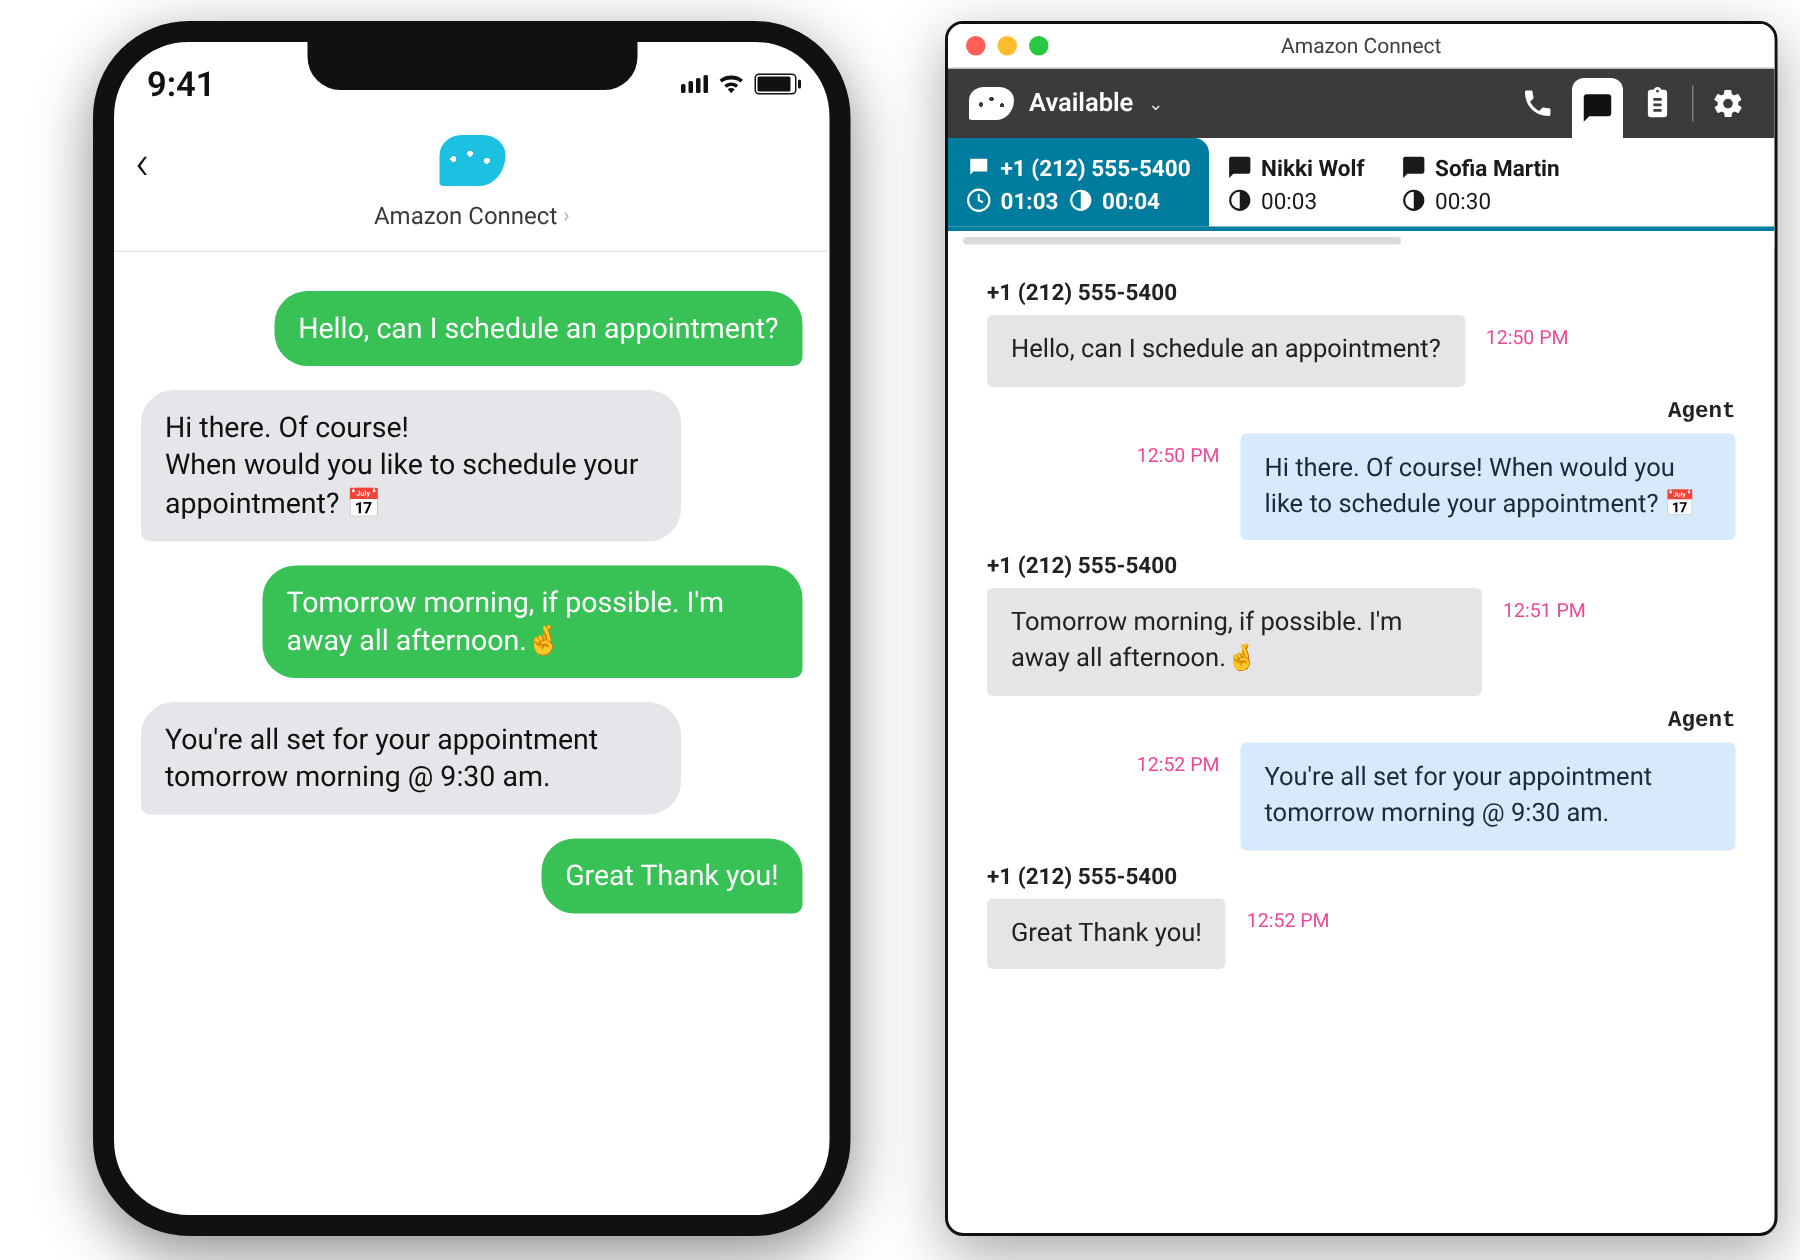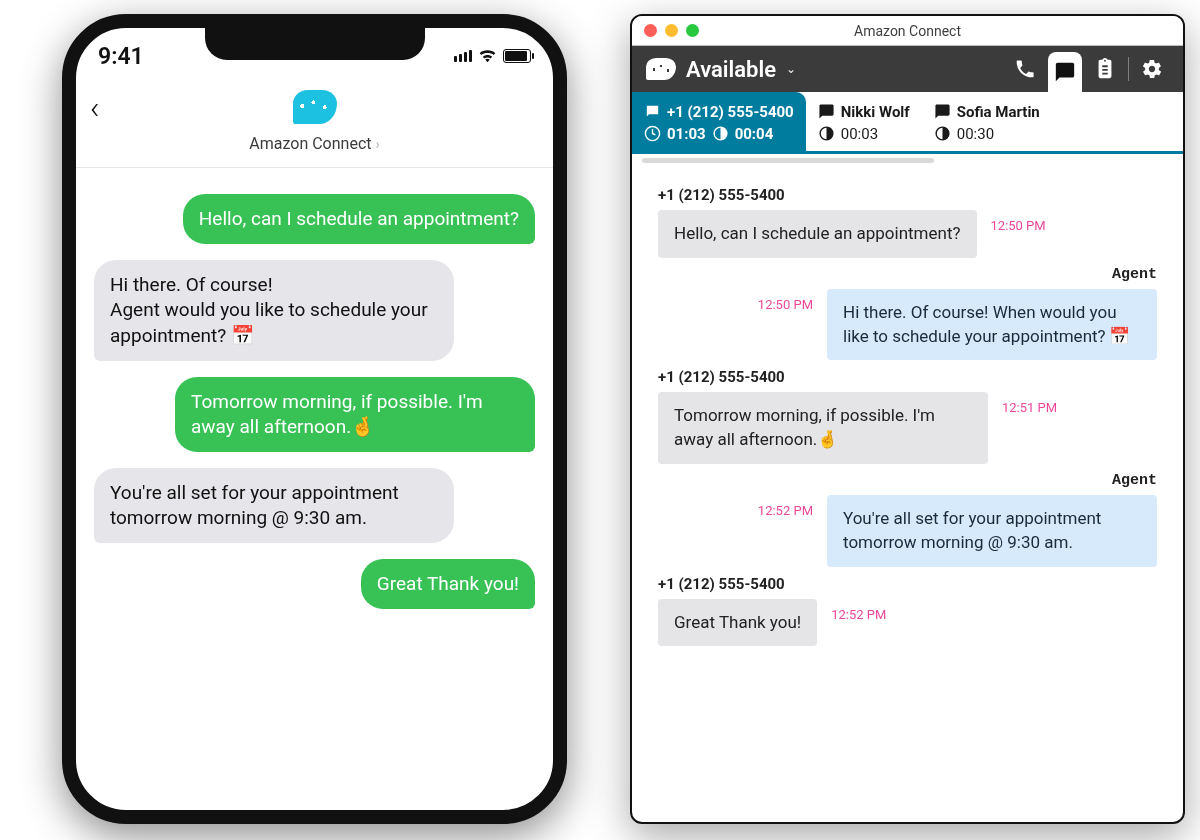--- a/index.html
+++ b/index.html
@@ -72,21 +72,21 @@
   .traffic{display:flex;gap:8px;}
   .dot{width:13px;height:13px;border-radius:50%;}
   .dot.r{background:#FF5F57;} .dot.y{background:#FEBC2E;} .dot.g{background:#28C840;}
   .win-title{position:absolute;left:0;right:0;text-align:center;font-size:14px;color:#3F3F3F;}
   .toolbar{height:46px;background:var(--dark);display:flex;align-items:center;padding:0 14px;gap:10px;color:#fff;}
   .mini-logo{width:30px;height:22px;background:#fff;border-radius:50% 50% 60% 10%/60% 60% 90% 10%;position:relative;}
   .mini-logo::after{content:"";position:absolute;inset:5px;background:
     radial-gradient(circle at 15% 55%,var(--dark) 1.5px,transparent 1.5px),
     radial-gradient(circle at 50% 25%,var(--dark) 1.5px,transparent 1.5px),
     radial-gradient(circle at 85% 60%,var(--dark) 1.5px,transparent 1.5px);}
-  .toolbar .status{font-weight:600;font-size:22px;}
+  .toolbar .status{font-weight:600;font-size:17px;}
   .toolbar .chevdown{font-size:12px;opacity:.9;}
   .toolbar-spacer{flex:1;}
   .toolbar-icons{display:flex;gap:6px;align-items:center;}
   .tb-ic{width:34px;height:34px;display:flex;align-items:center;justify-content:center;border-radius:6px;color:#fff;}
   .tb-ic.active{background:#fff;color:#111;border-radius:8px 8px 0 0;height:40px;margin-top:6px;}
   .tb-sep{width:1px;height:24px;background:rgba(255,255,255,.35);}
   .ic-svg{width:22px;height:22px;fill:currentColor;}
 
   .tabs{height:62px;display:flex;border-bottom:3px solid var(--teal);}
   .tab{padding:6px 12px 4px;display:flex;flex-direction:column;justify-content:center;gap:4px;font-size:15px;min-width:0;}
@@ -137,21 +137,21 @@
     <span class="back-chevron">‹</span>
     <div class="conn-logo"></div>
     <div class="phone-title-row">
       <span>Amazon Connect</span>
       <span class="chev">›</span>
     </div>
   </div>
   <div class="phone-chat" id="phone-chat">
       <div class="bubble sent" style="white-space: pre-line;">Hello, can I schedule an appointment?</div>
       <div class="bubble recv" style="white-space: pre-line;">Hi there. Of course!
-Agent would you like to schedule your appointment? 📅</div>
+When would you like to schedule your appointment? 📅</div>
       <div class="bubble sent" style="white-space: pre-line;">Tomorrow morning, if possible. I'm away all afternoon.🤞</div>
       <div class="bubble recv" style="white-space: pre-line;">You're all set for your appointment tomorrow morning @ 9:30 am.</div>
       <div class="bubble sent" style="white-space: pre-line;">Great Thank you!</div>
     </div>
 </div>
 
 <div class="window">
   <div class="titlebar">
     <div class="traffic">
       <span class="dot r"></span>

